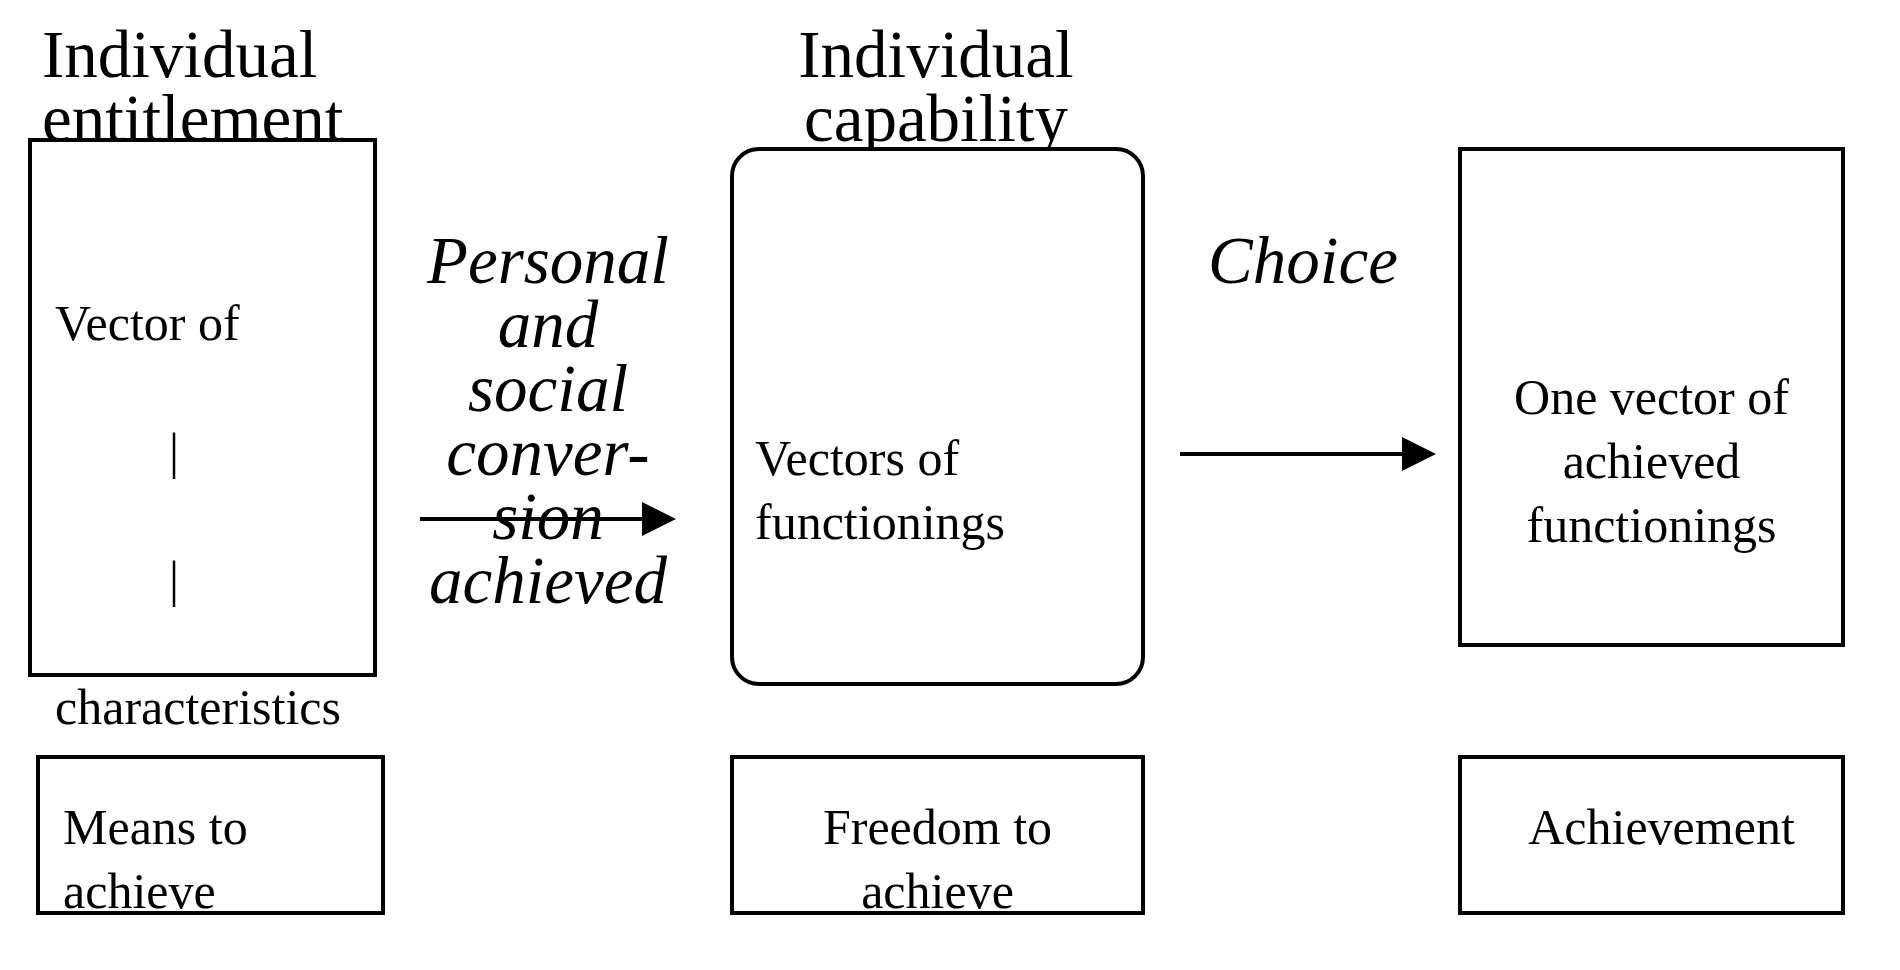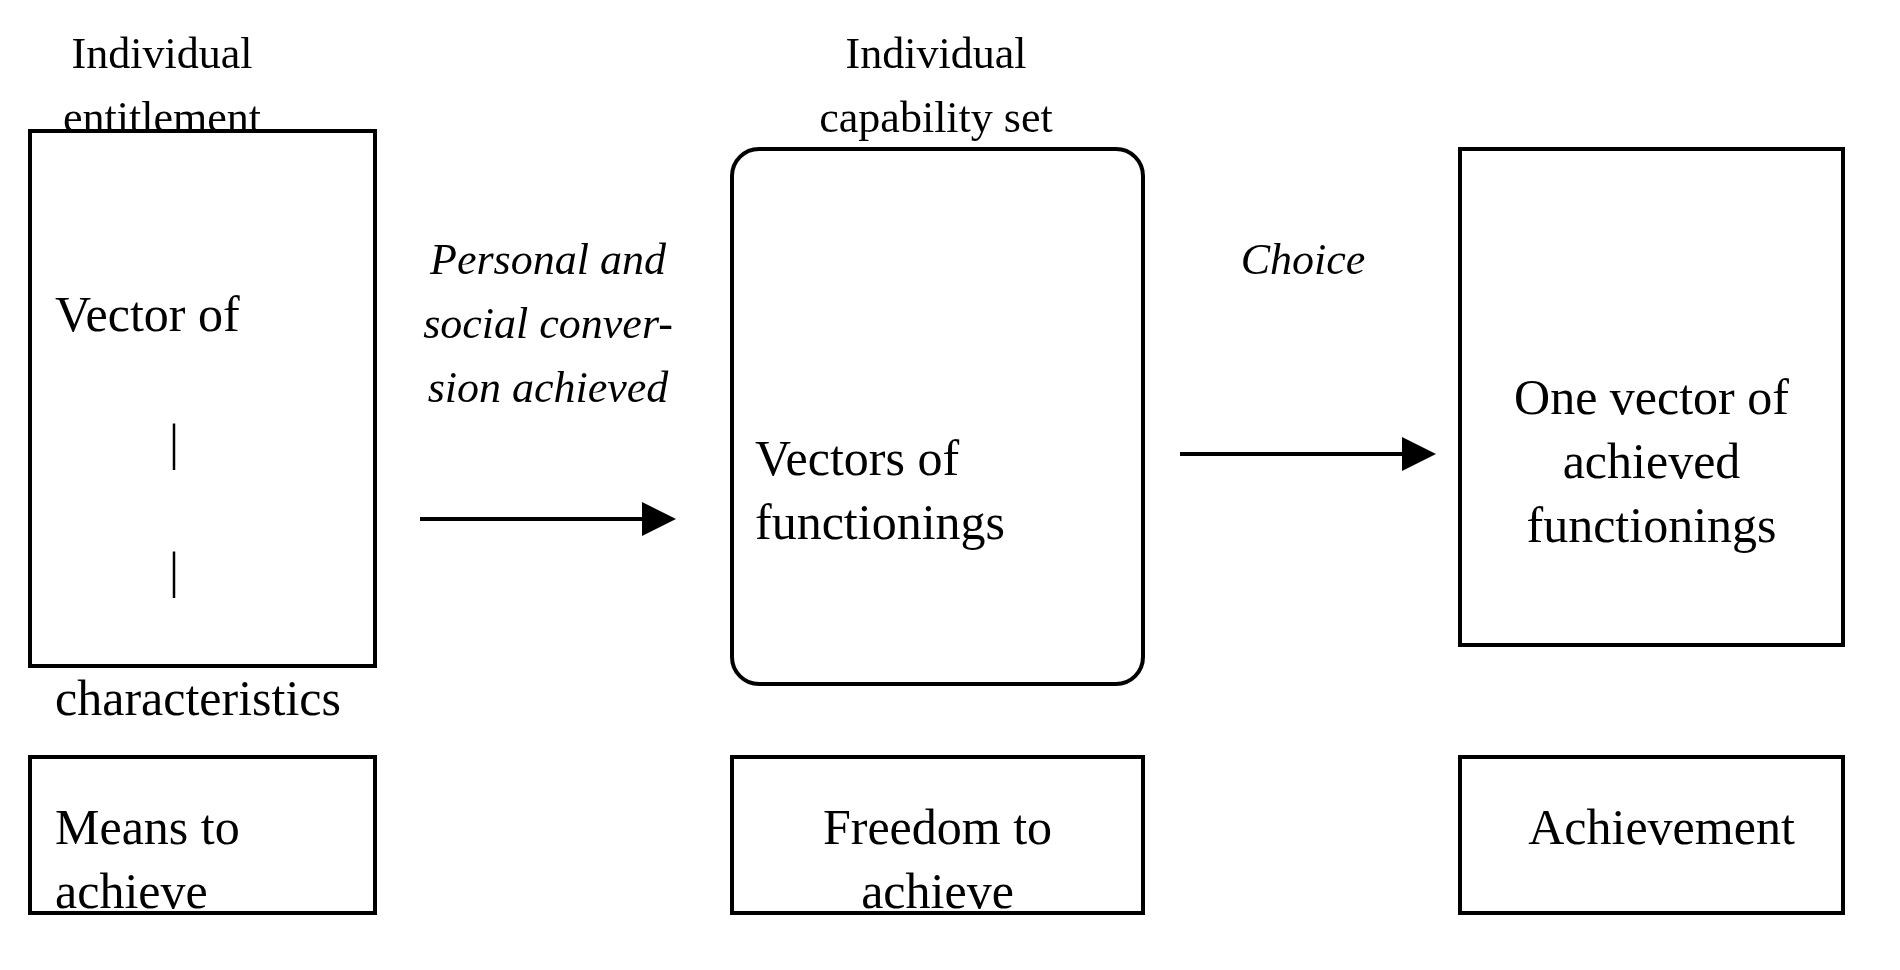--- a/index.html
+++ b/index.html
@@ -11,21 +11,21 @@
     position: relative;
     width: 1900px;
     height: 970px;
     background: #ffffff;
     font-family: "Liberation Serif", "DejaVu Serif", serif;
     color: #000000;
     overflow: hidden;
   }
   .txt {
     position: absolute;
-    font-size: 44px;
+    font-size: 67px;
     line-height: 64px;
     white-space: pre-line;
     color: #000000;
   }
   .center { text-align: center; }
   .italic { font-style: italic; }
   .box {
     position: absolute;
     border: 4px solid #000000;
     background: #ffffff;
@@ -59,21 +59,21 @@
 <body>
 
 <div class="canvas">
 
   <div class="txt center" style="left:42px; top:22px; width:240px;">Individual
 entitlement</div>
 
   <div class="txt center" style="left:786px; top:22px; width:300px;">Individual
 capability set</div>
 
-  <div class="box" style="left:28px; top:129px; width:349px; height:539px;">
+  <div class="box" style="left:28px; top:138px; width:349px; height:539px;">
     <div class="txt" style="left:23px; top:85px;">
       <div class="line">Vector of</div>
       <div class="line bars-line">|</div>
       <div class="line bars-line">|</div>
       <div class="line">characteristics</div>
     </div>
   </div>
 
   <div class="txt center italic" style="left:398px; top:228px; width:300px;">Personal and
 social conver-
@@ -95,21 +95,21 @@
     <div class="arrow-line" style="left:1180px; top:452px; width:224px;"></div>
     <div class="arrow-head" style="left:1402px; top:437px;"></div>
   </div>
 
   <div class="box" style="left:1458px; top:147px; width:387px; height:500px;">
     <div class="txt center" style="left:0; top:214px; width:100%;">One vector of
 achieved
 functionings</div>
   </div>
 
-  <div class="box" style="left:28px; top:755px; width:349px; height:160px;">
+  <div class="box" style="left:36px; top:755px; width:349px; height:160px;">
     <div class="txt" style="left:23px; top:36px;">Means to
 achieve</div>
   </div>
 
   <div class="box" style="left:730px; top:755px; width:415px; height:160px;">
     <div class="txt center" style="left:0; top:36px; width:100%;">Freedom to
 achieve</div>
   </div>
 
   <div class="box" style="left:1458px; top:755px; width:387px; height:160px;">

